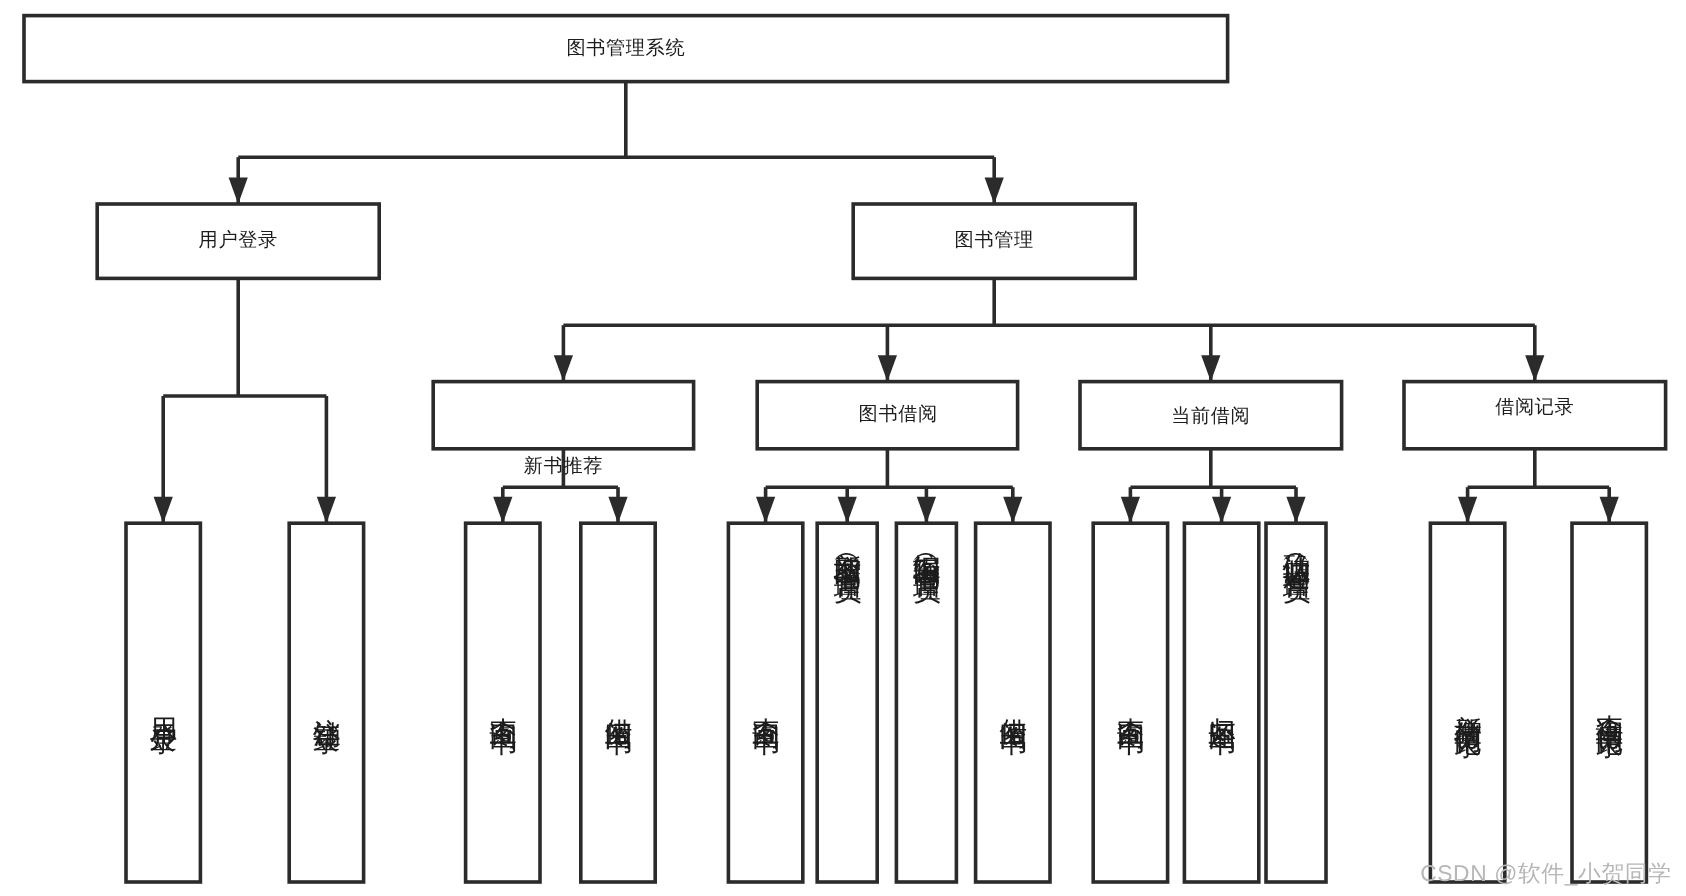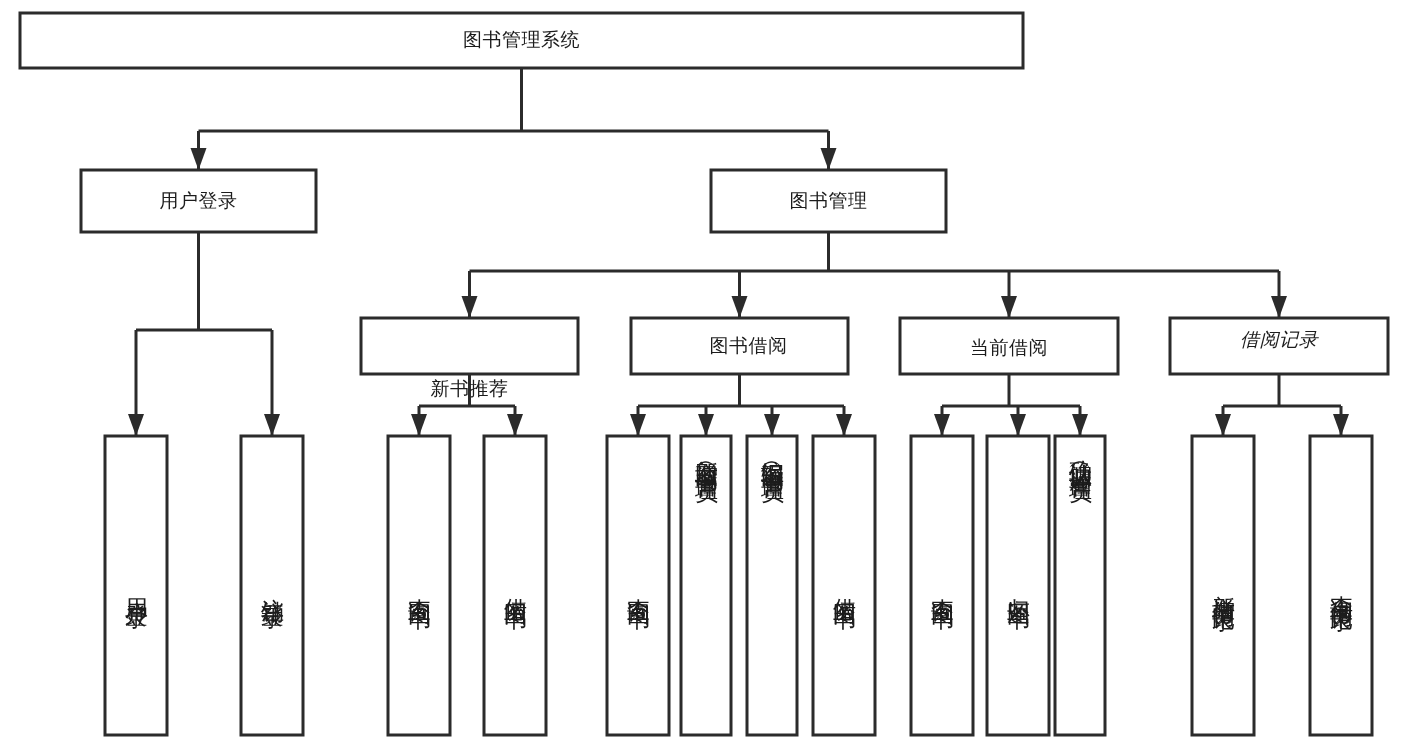--- a/index.html
+++ b/index.html
@@ -45,21 +45,21 @@
     position: absolute;
     display: flex;
     align-items: center;
     justify-content: center;
     color: #1c1c1c;
     font-family: "Liberation Sans", "DejaVu Sans", sans-serif;
     pointer-events: none;
     box-sizing: border-box;
   }
   .node-label.horizontal {
-    font-size: 19px;
+    font-size: 16px;
     letter-spacing: 0.5px;
     line-height: 1.1;
     white-space: nowrap;
   }
   .node-label.vertical {
     writing-mode: vertical-rl;
     text-orientation: upright;
     font-size: 23px;
     line-height: 1.12;
     letter-spacing: 3px;
@@ -166,30 +166,31 @@
       </g>
   </svg>
 
   <div id="label-layer">
       <div class="node-label horizontal" style="left: 20px; top: 13px; width: 1003px; height: 55px;">图书管理系统</div>
       <div class="node-label horizontal" style="left: 81px; top: 170px; width: 235px; height: 62px;">用户登录</div>
       <div class="node-label horizontal" style="left: 711px; top: 170px; width: 235px; height: 62px;">图书管理</div>
       <div class="node-label horizontal" style="left: 361px; top: 318px; width: 217px; height: 56px; margin-top: 43px;">新书推荐</div>
       <div class="node-label horizontal" style="left: 631px; top: 318px; width: 235px; height: 56px;">图书借阅</div>
       <div class="node-label horizontal" style="left: 900px; top: 318px; width: 218px; height: 60px;">当前借阅</div>
-      <div class="node-label horizontal" style="left: 1170px; top: 318px; width: 218px; height: 44px; font-style: italic;">借阅记录</div>
+      <div class="node-label horizontal" style="left: 1170px; top: 318px; width: 218px; height: 44px;">借阅记录</div>
       <div class="node-label vertical" style="left: 105px; top: 436px; width: 62px; height: 299px;">用户登录</div>
       <div class="node-label vertical" style="left: 241px; top: 436px; width: 62px; height: 299px;">注销登录</div>
       <div class="node-label vertical" style="left: 388px; top: 436px; width: 62px; height: 299px;">查询图书</div>
       <div class="node-label vertical" style="left: 484px; top: 436px; width: 62px; height: 299px;">借阅图书</div>
       <div class="node-label vertical" style="left: 607px; top: 436px; width: 62px; height: 299px;">查询图书</div>
       <div class="node-label vertical top-aligned" style="left: 681px; top: 436px; width: 50px; height: 299px;">新增图书（管理员）</div>
       <div class="node-label vertical top-aligned" style="left: 747px; top: 436px; width: 50px; height: 299px;">编辑图书（管理员）</div>
       <div class="node-label vertical" style="left: 813px; top: 436px; width: 62px; height: 299px;">借阅图书</div>
       <div class="node-label vertical" style="left: 911px; top: 436px; width: 62px; height: 299px;">查询图书</div>
       <div class="node-label vertical" style="left: 987px; top: 436px; width: 62px; height: 299px;">归还图书</div>
       <div class="node-label vertical top-aligned" style="left: 1055px; top: 436px; width: 50px; height: 299px;">确认归还（管理员）</div>
       <div class="node-label vertical" style="left: 1192px; top: 436px; width: 62px; height: 299px;">新增借阅记录</div>
       <div class="node-label vertical" style="left: 1310px; top: 436px; width: 62px; height: 299px;">查询借阅记录</div>
     </div>
 
+  <div class="watermark">CSDN @软件_小贺同学</div>
 
 </div>
 
 </body></html>

